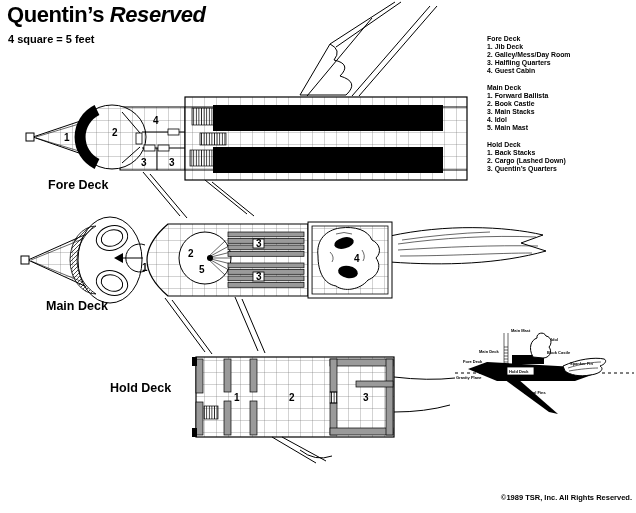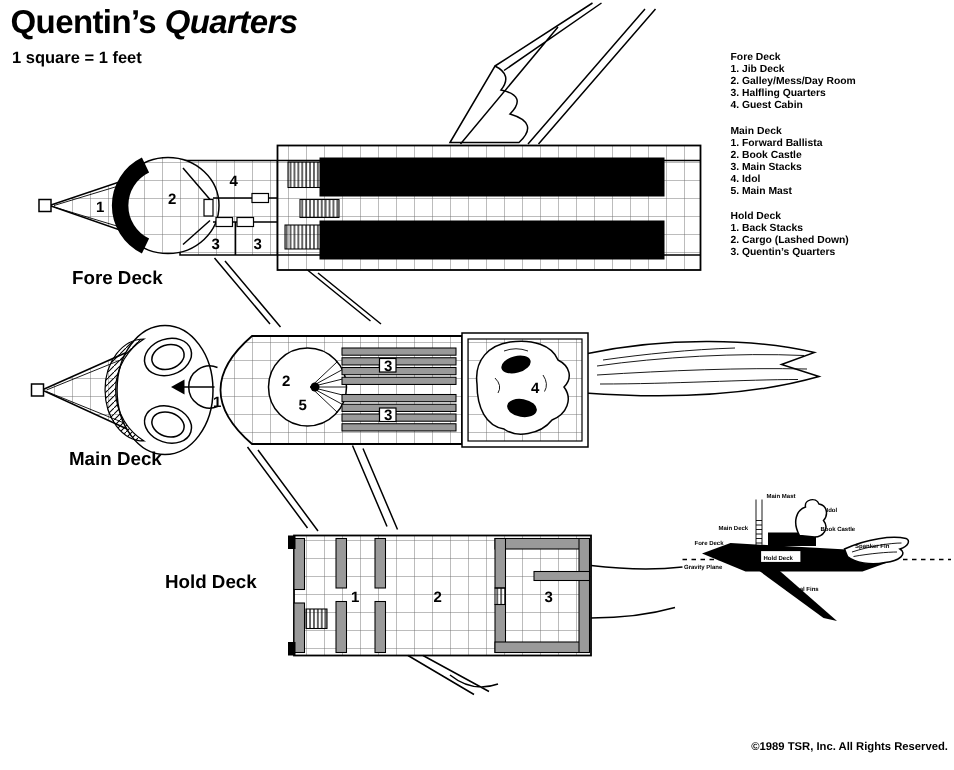--- a/index.html
+++ b/index.html
@@ -211,23 +211,23 @@
     <text class="tiny" x="547" y="354">Book Castle</text>
     <text class="tiny" x="479" y="353">Main Deck</text>
     <text class="tiny" x="463" y="363">Fore Deck</text>
     <text class="tiny" x="509" y="373">Hold Deck</text>
     <text class="tiny" x="570" y="365">Spanker Fin</text>
     <text class="tiny" x="456" y="379">Gravity Plane</text>
     <text class="tiny" x="524" y="394">Dorsal Fins</text>
   </g>
 </svg>
 
-<div class="abs" id="title"><span>Quentin’s </span><span class="emph">Quarters</span></div>
-
-<div class="abs" id="scale-note">1 square = 1 feet</div>
+<div class="abs" id="title"><span>Quentin’s </span><span class="emph">Reserved</span></div>
+
+<div class="abs" id="scale-note">4 square = 5 feet</div>
 
 <div class="abs" id="legend">
   <div class="legend-section">
     <div>Fore Deck</div>
     <ul class="legend-items">
       <li>1. Jib Deck</li>
       <li>2. Galley/Mess/Day Room</li>
       <li>3. Halfling Quarters</li>
       <li>4. Guest Cabin</li>
     </ul>

